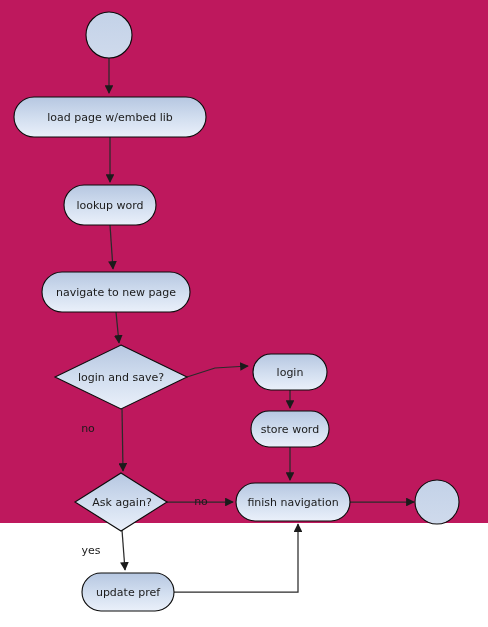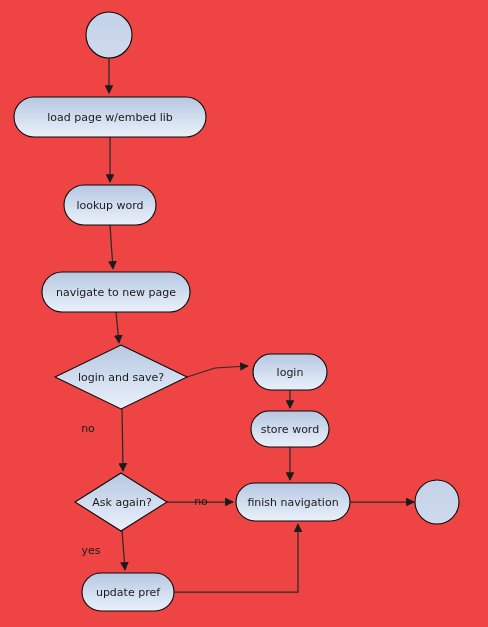--- a/index.html
+++ b/index.html
@@ -9,22 +9,22 @@
   }
   body {
     width: 488px;
     height: 627px;
     font-family: "DejaVu Sans", sans-serif;
     overflow: hidden;
   }
   #diagram-root {
     position: relative;
     width: 488px;
-    height: 627px;
-    background: #ef4444;
+    height: 523px;
+    background: #be185d;
   }
   svg#flow-svg {
     display: block;
     width: 488px;
     height: 627px;
   }
   .node-label {
     font-family: "DejaVu Sans", sans-serif;
     font-size: 11px;
     fill: #1a1a1a;

